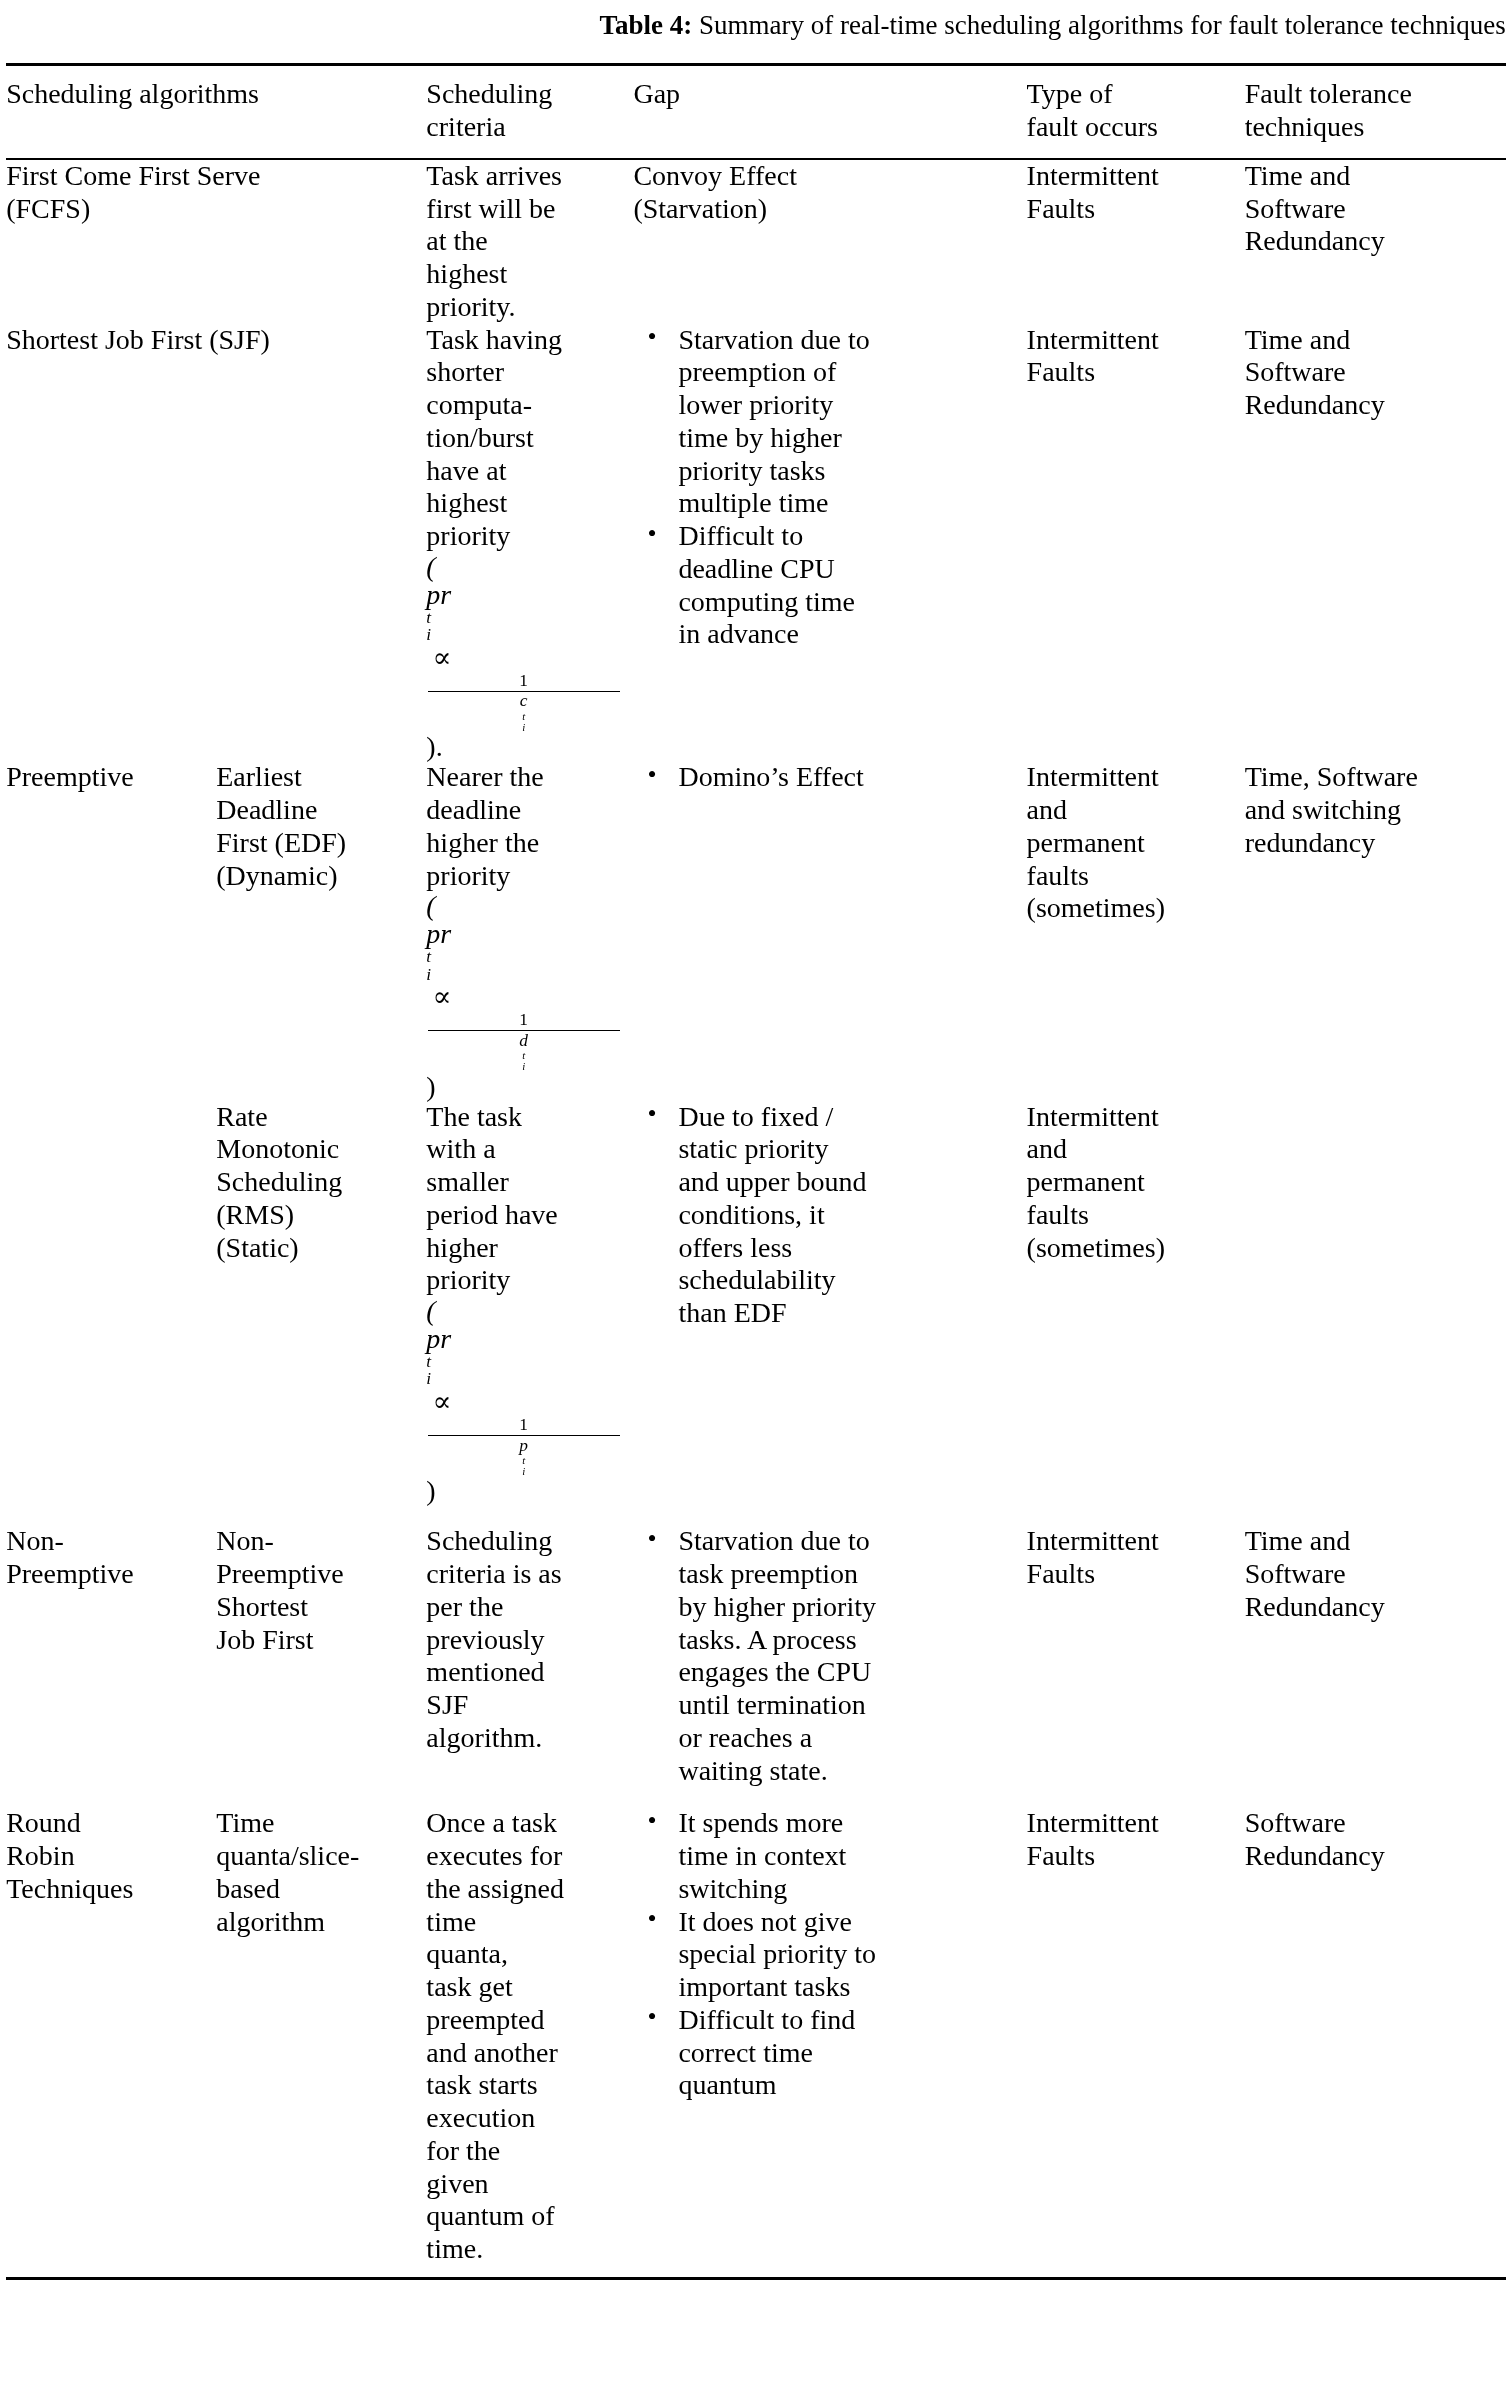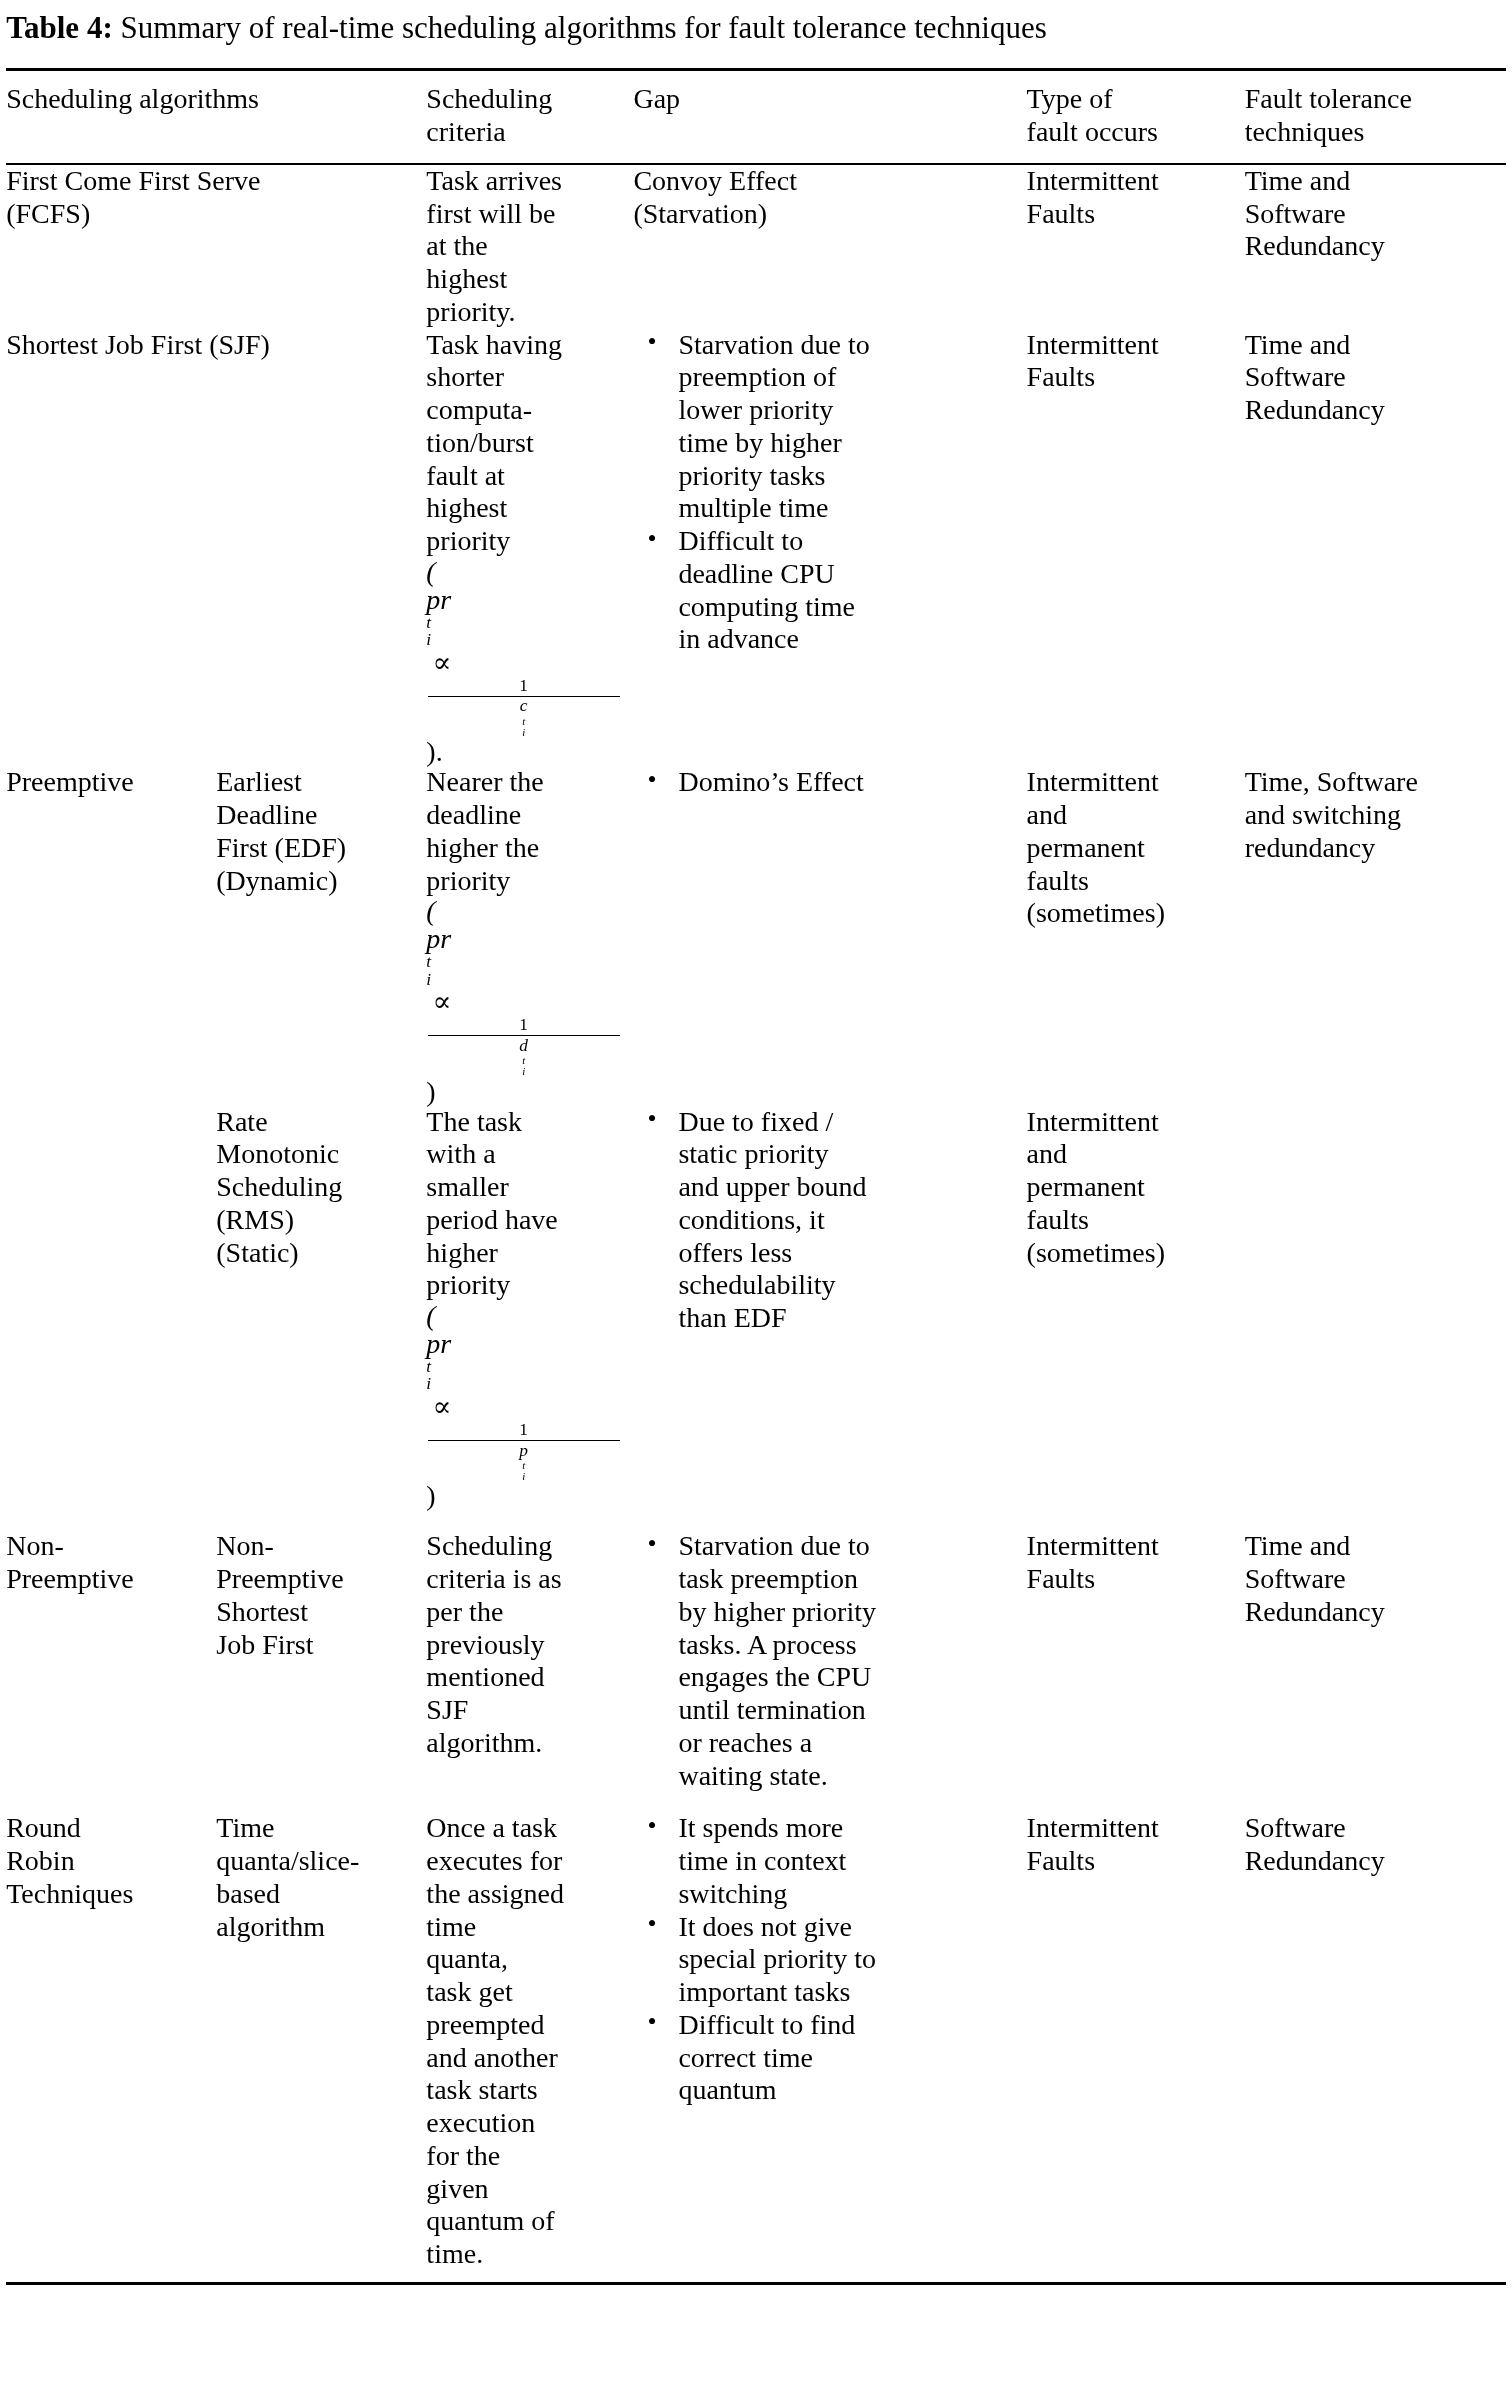--- a/index.html
+++ b/index.html
@@ -17,22 +17,22 @@
   .page {
     width: 1512px;
     min-height: 2401px;
     position: relative;
     box-sizing: border-box;
     padding: 0 6.2px;
   }
 
   
   .caption {
-    text-align: left;
-    font-size: 31px;
+    text-align: right;
+    font-size: 27px;
     line-height: 1.25;
     padding: 9.3px 0 20px 0;
   }
   .caption-label {
     font-weight: bold;
   }
   .caption-text {
     font-weight: normal;
   }
 
@@ -238,21 +238,21 @@
 
       <tr>
         <td colspan="2" class="lines">
           <span>Shortest Job First (SJF)</span>
         </td>
         <td class="lines">
           <span>Task having</span>
           <span>shorter</span>
           <span>computa-</span>
           <span>tion/burst</span>
-          <span>fault at</span>
+          <span>have at</span>
           <span>highest</span>
           <span>priority</span>
           <span class="math">(<span>pr</span><span class="sub">t</span><span class="subsub">i</span><span class="prop">∝</span><span class="frac">
                 <span class="num">1</span>
                 <span class="den">
                   <span>c</span>
                   <span class="sub">t</span>
                   <span class="subsub">i</span>
                 </span>
               </span><span class="up">).</span></span>

